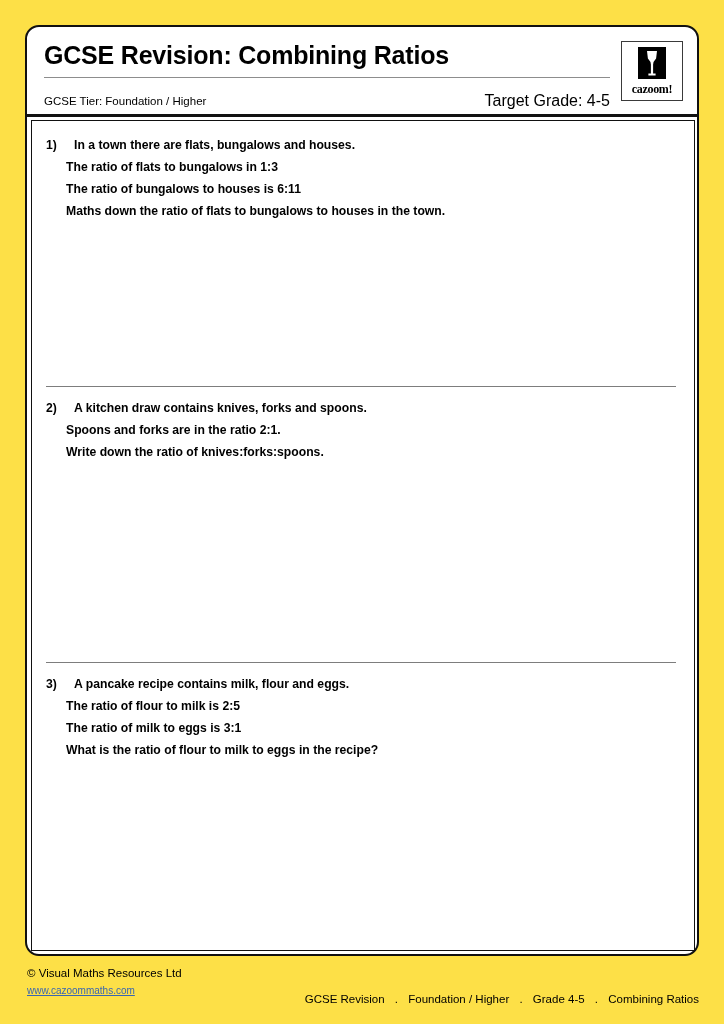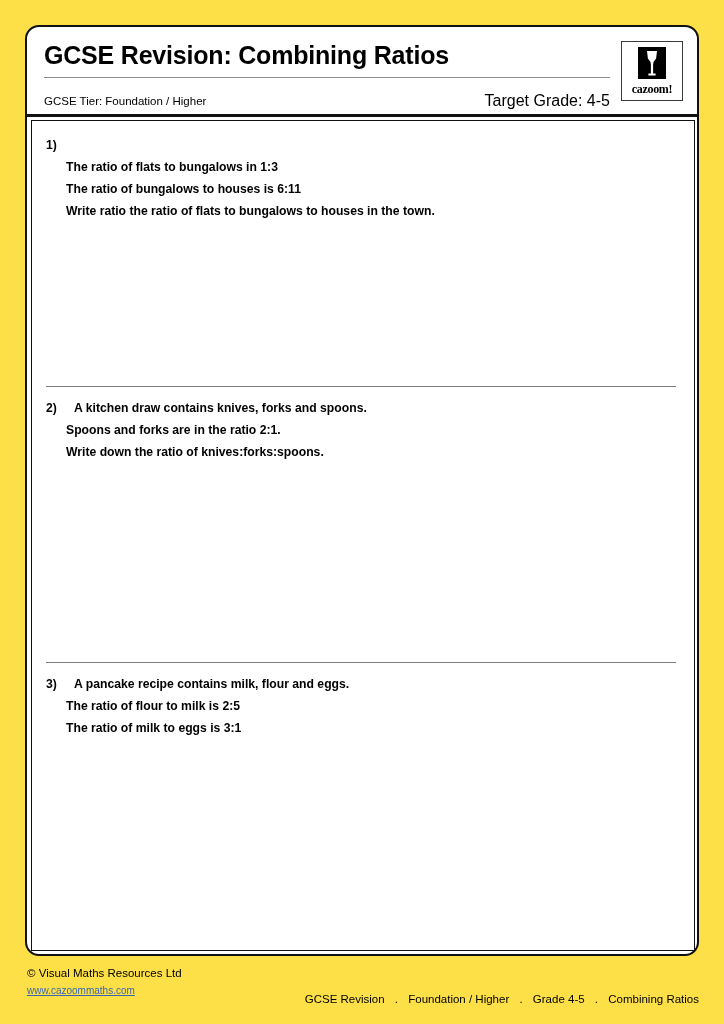--- a/index.html
+++ b/index.html
@@ -267,29 +267,30 @@
       </div>
 
       <div class="header-rule"></div>
     </div>
 
     <div class="content-box">
 
       <div class="question q1">
         <div class="q-row">
           <span class="q-num">1)</span>
+          <span class="q-text">In a town there are flats, bungalows and houses.</span>
         </div>
         <div class="q-line">
           <span class="q-text">The ratio of flats to bungalows in 1:3</span>
         </div>
         <div class="q-line">
           <span class="q-text">The ratio of bungalows to houses is 6:11</span>
         </div>
         <div class="q-line">
-          <span class="q-text">Write ratio the ratio of flats to bungalows to houses in the town.</span>
+          <span class="q-text">Maths down the ratio of flats to bungalows to houses in the town.</span>
         </div>
       </div>
 
       <div class="q-sep sep-1"></div>
 
       <div class="question q2">
         <div class="q-row">
           <span class="q-num">2)</span>
           <span class="q-text">A kitchen draw contains knives, forks and spoons.</span>
         </div>
@@ -306,20 +307,23 @@
       <div class="question q3">
         <div class="q-row">
           <span class="q-num">3)</span>
           <span class="q-text">A pancake recipe contains milk, flour and eggs.</span>
         </div>
         <div class="q-line">
           <span class="q-text">The ratio of flour to milk is 2:5</span>
         </div>
         <div class="q-line">
           <span class="q-text">The ratio of milk to eggs is 3:1</span>
+        </div>
+        <div class="q-line">
+          <span class="q-text">What is the ratio of flour to milk to eggs in the recipe?</span>
         </div>
       </div>
 
     </div>
   </div>
 
   <div class="footer">
     <div class="footer-copy">© Visual Maths Resources Ltd</div>
     <a class="footer-link" href="#">www.cazoommaths.com</a>
     <div class="footer-crumbs">

